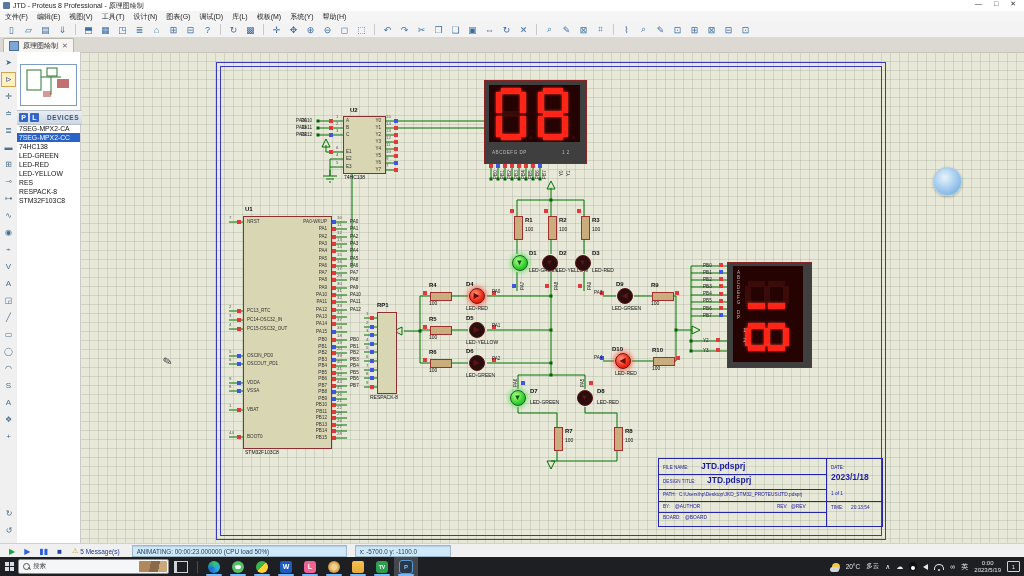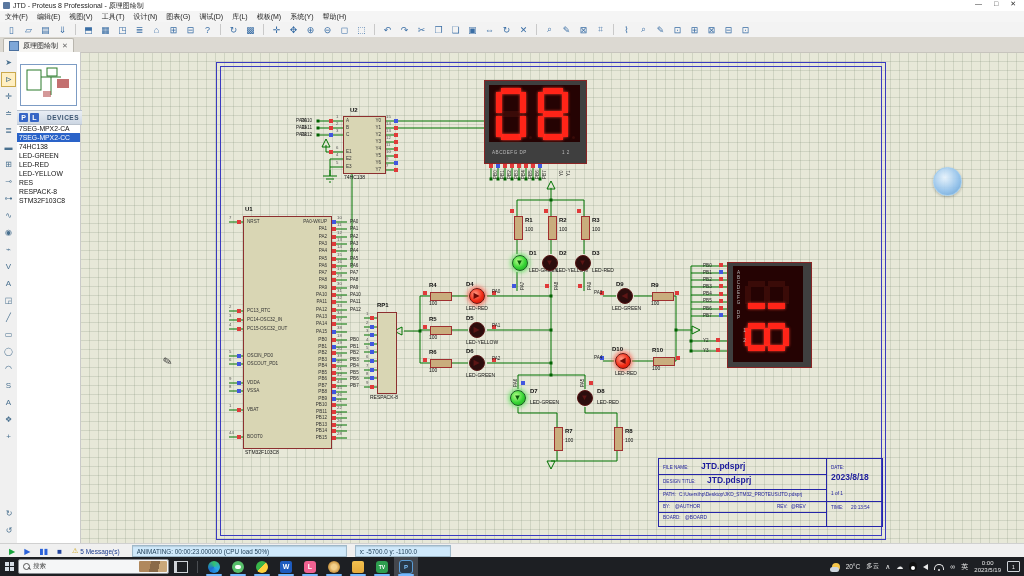--- a/index.html
+++ b/index.html
@@ -322,21 +322,21 @@
     <span class="sm" style="left:132px;top:45px;" data-name="titleblock-rev-value">@REV</span>
     <span class="lbl" style="left:4px;top:56px;" data-name="titleblock-board-label">BOARD:</span>
     <span class="sm" style="left:26px;top:56px;" data-name="titleblock-board-value">@BOARD</span>
     <div id="tbdiv"></div>
     <div class="tbhl" style="left:0;top:15px;width:167px;"></div>
     <div class="tbhl" style="left:0;top:30px;width:167px;"></div>
     <div class="tbhl" style="left:0;top:42px;width:167px;"></div>
     <div class="tbhl" style="left:0;top:53px;width:167px;"></div>
     <div class="tbhl" style="left:167px;top:42px;width:56px;"></div>
     <span class="lbl" style="left:172px;top:6px;" data-name="titleblock-date-label">DATE:</span>
-    <span class="big" style="left:172px;top:13px;" data-name="titleblock-date-value">2023/8/18</span>
+    <span class="big" style="left:172px;top:13px;" data-name="titleblock-date-value">2023/1/18</span>
     <span class="sm" style="left:172px;top:32px;" data-name="titleblock-page-value">1  of  1</span>
     <span class="lbl" style="left:172px;top:46px;" data-name="titleblock-time-label">TIME:</span>
     <span class="sm" style="left:192px;top:46px;" data-name="titleblock-time-value">20:13:54</span>
   </div>
 <div class="sq r" data-name="logic-state-indicator" style="left: 489px; top: 164px;"></div>
     <div class="sq b" data-name="logic-state-indicator" style="left: 496px; top: 164px;"></div>
     <div class="sq r" data-name="logic-state-indicator" style="left: 503px; top: 164px;"></div>
     <div class="sq r" data-name="logic-state-indicator" style="left: 510px; top: 164px;"></div>
     <div class="sq r" data-name="logic-state-indicator" style="left: 517px; top: 164px;"></div>
     <div class="sq r" data-name="logic-state-indicator" style="left: 524px; top: 164px;"></div>

